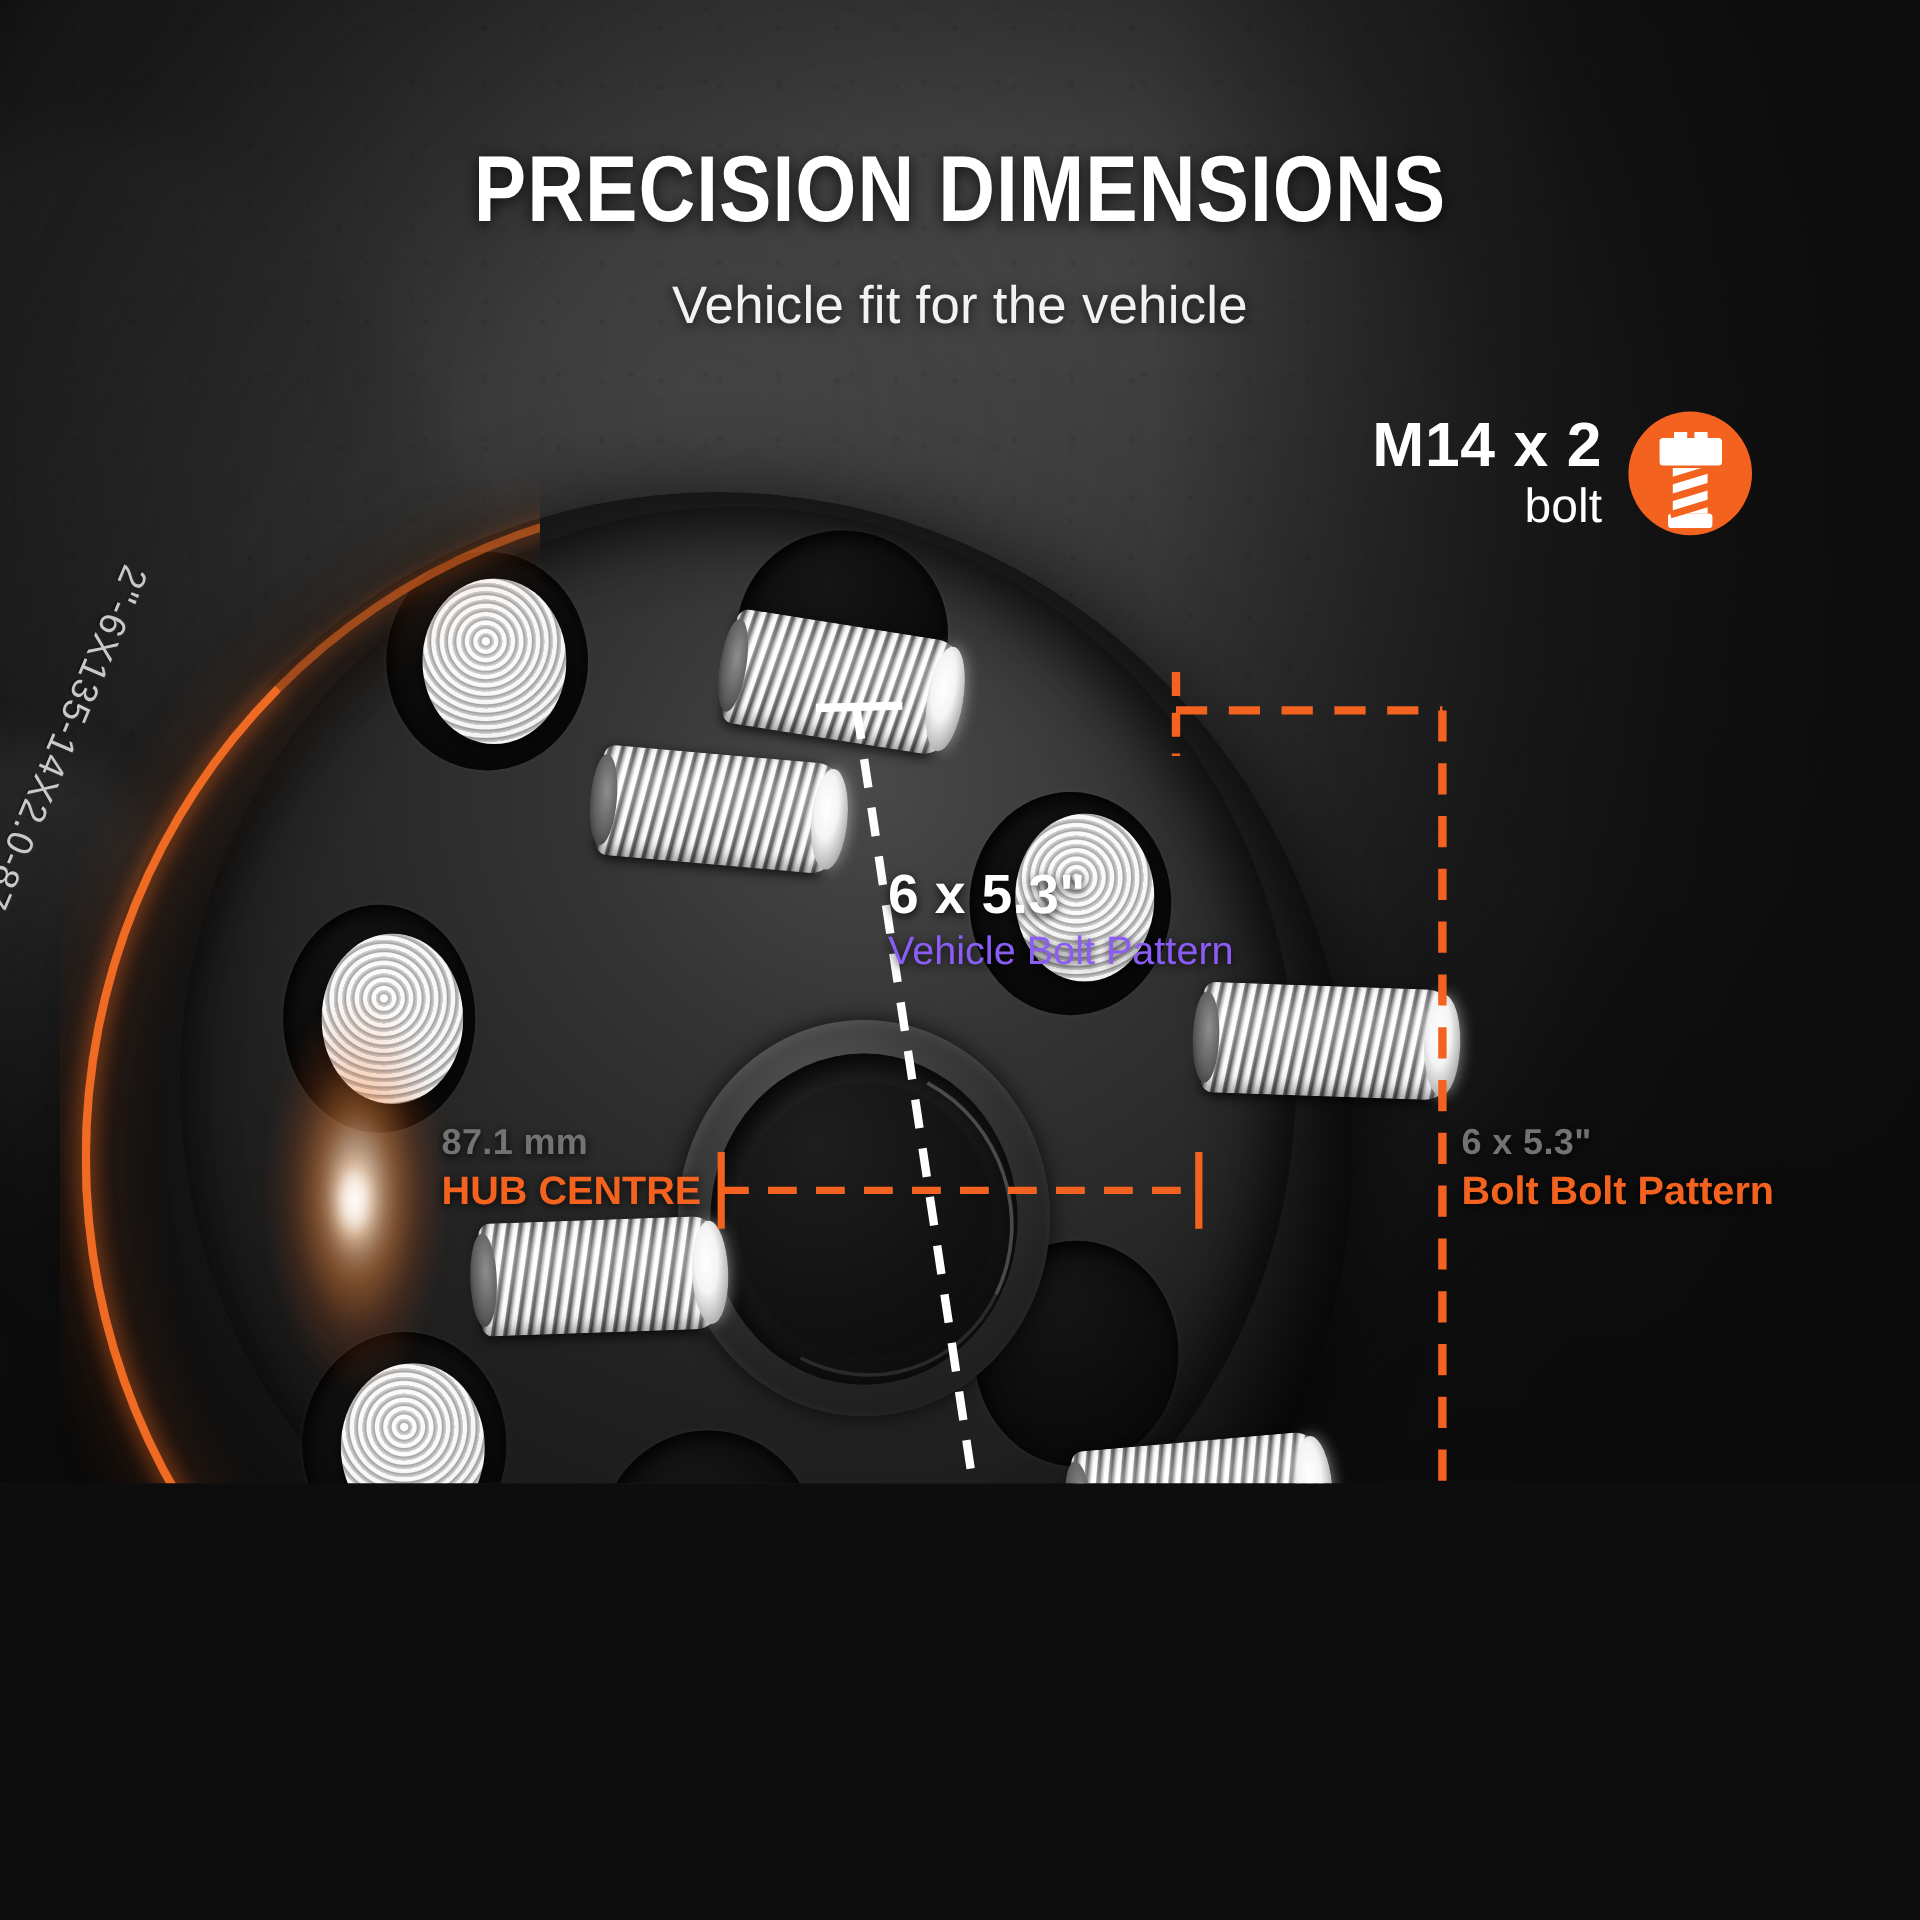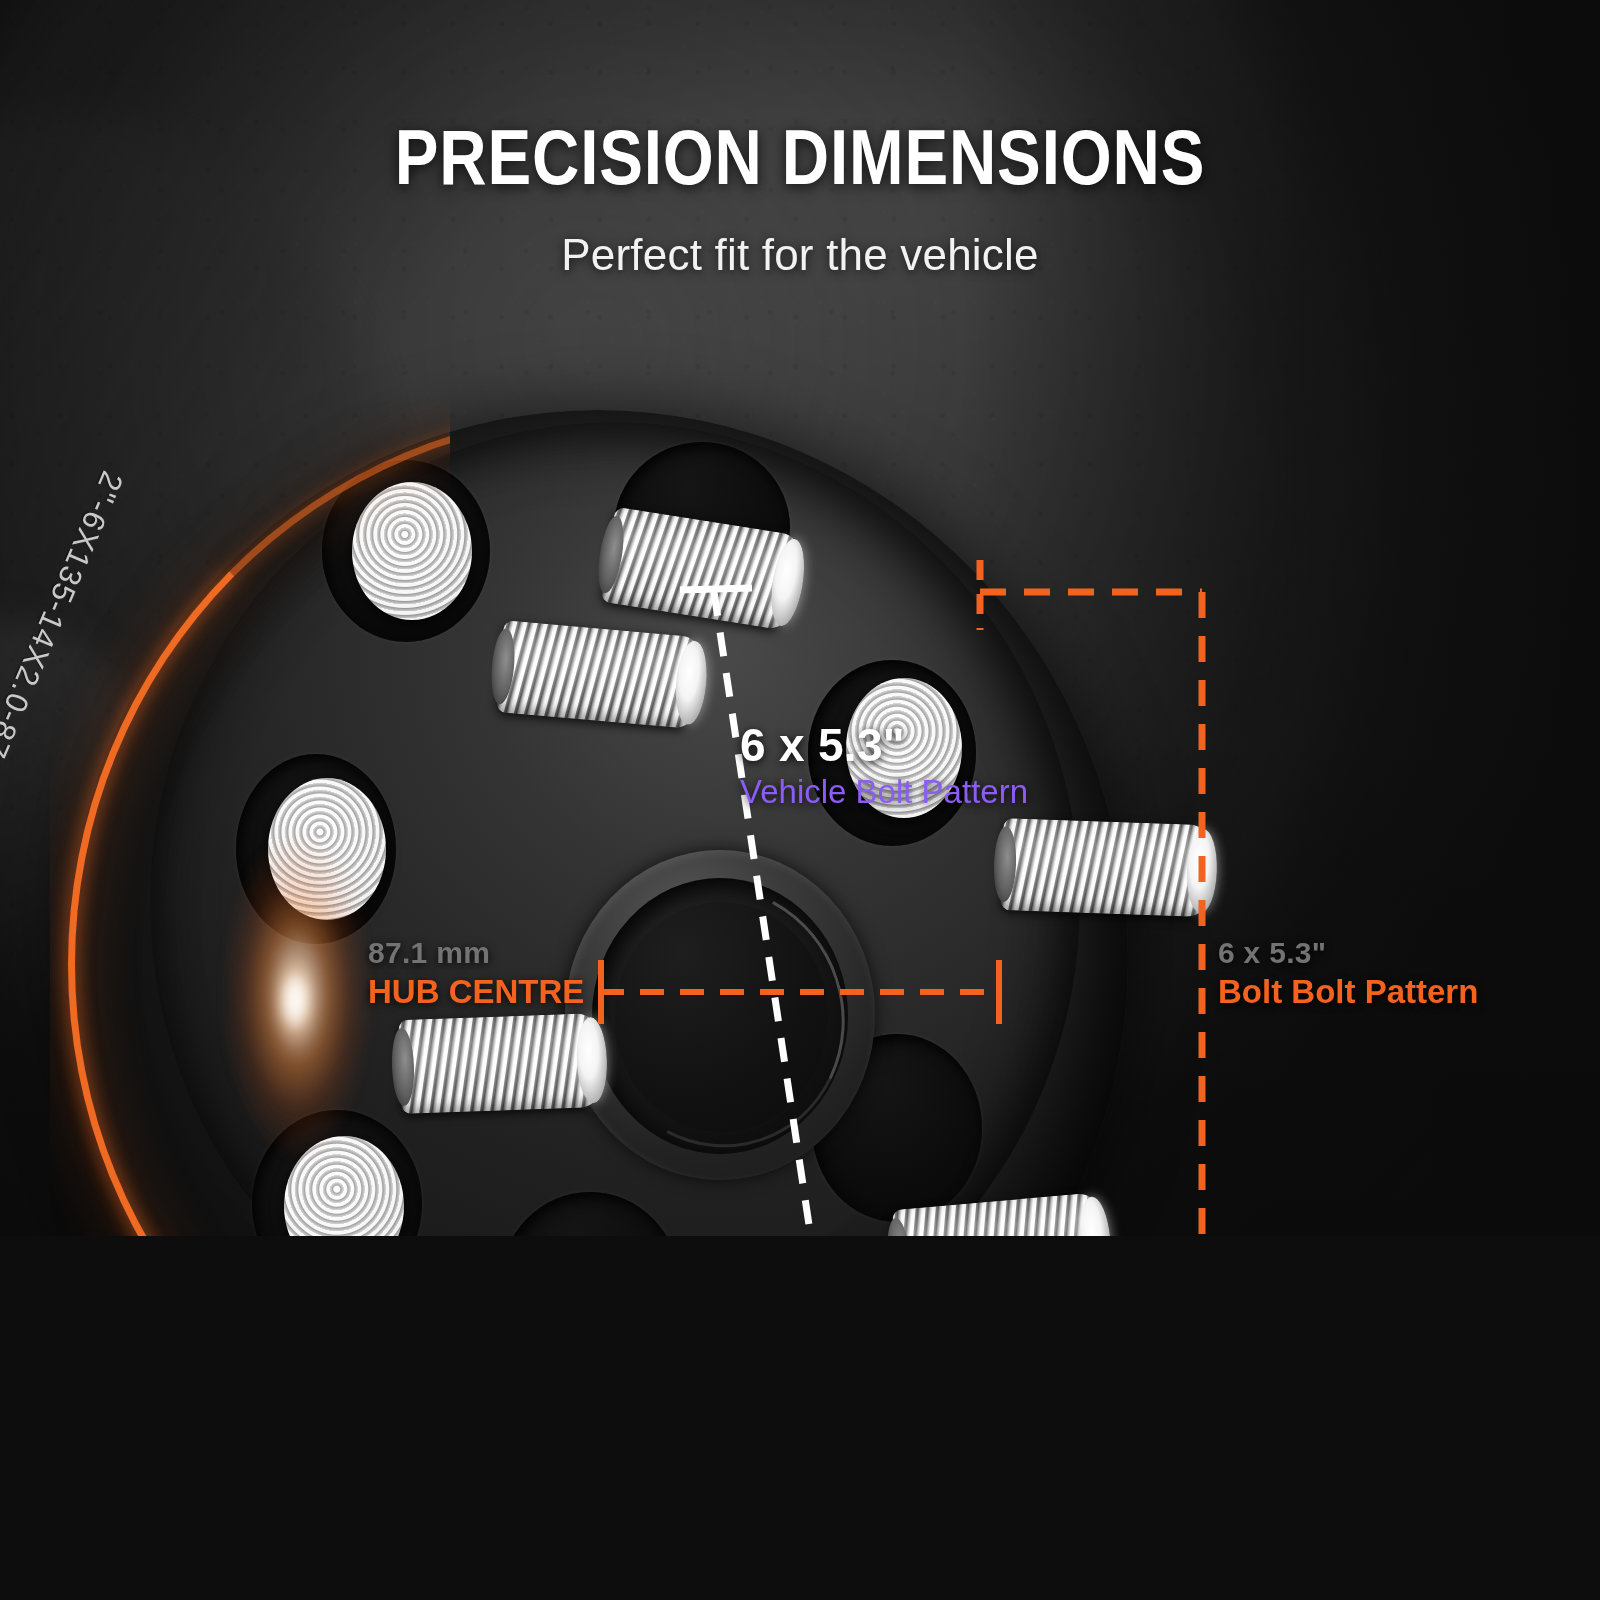--- a/index.html
+++ b/index.html
@@ -200,22 +200,45 @@
   <div class="bg-rotor"></div>
   <div class="bg-rotor-ring"></div>
   <div class="bg-caliper"></div>
   <div class="bg-caliper2"></div>
   <div class="bg-grain"></div>
   <div class="bg-vignette"></div>
   <div class="bg-darkright"></div>
   <div class="bg-darkbottom"></div>
 
   <div class="title">PRECISION DIMENSIONS</div>
-  <div class="subtitle">Perfect fit for the vehicle</div>
-
+  <div class="subtitle">Vehicle fit for the vehicle</div>
+
+  <div class="badge">
+    <div class="badge-text">
+      <div class="badge-main">M14 x 2</div>
+      <div class="badge-sub">bolt</div>
+    </div>
+    <div class="badge-circle">
+      <svg width="103" height="103" viewBox="0 0 103 103" aria-hidden="true">
+        <g fill="#ffffff">
+
+          <path d="M29 22 h9 v-5 h11 v5 h6 v-5 h11 v5 h9 a3 3 0 0 1 3 3 v17 a3 3 0 0 1 -3 3 h-46 a3 3 0 0 1 -3 -3 v-17 a3 3 0 0 1 3 -3 z"></path>
+
+          <path d="M37 47 h29 v38 h-29 z"></path>
+          <path d="M36 85 h31 a3 3 0 0 1 3 3 v6 a3 3 0 0 1 -3 3 h-31 a3 3 0 0 1 -3 -3 v-6 a3 3 0 0 1 3 -3 z"></path>
+        </g>
+
+        <g stroke="#f4621f" stroke-width="6" stroke-linecap="butt">
+          <line x1="35" y1="58" x2="68" y2="48"></line>
+          <line x1="35" y1="72" x2="68" y2="62"></line>
+          <line x1="35" y1="86" x2="68" y2="76"></line>
+        </g>
+      </svg>
+    </div>
+  </div>
 
   <div id="spacer">
 
     <div class="disc-outer"></div>
     <div class="disc-face"></div>
     <div class="disc-rim-shade"></div>
 
     <div class="hole" style="left:322px; top:130px; width:168px; height:182px;"></div>
     <div class="hole" style="left:614px; top:112px; width:176px; height:172px;"></div>
     <div class="hole" style="left:808px; top:330px; width:168px; height:186px;"></div>

